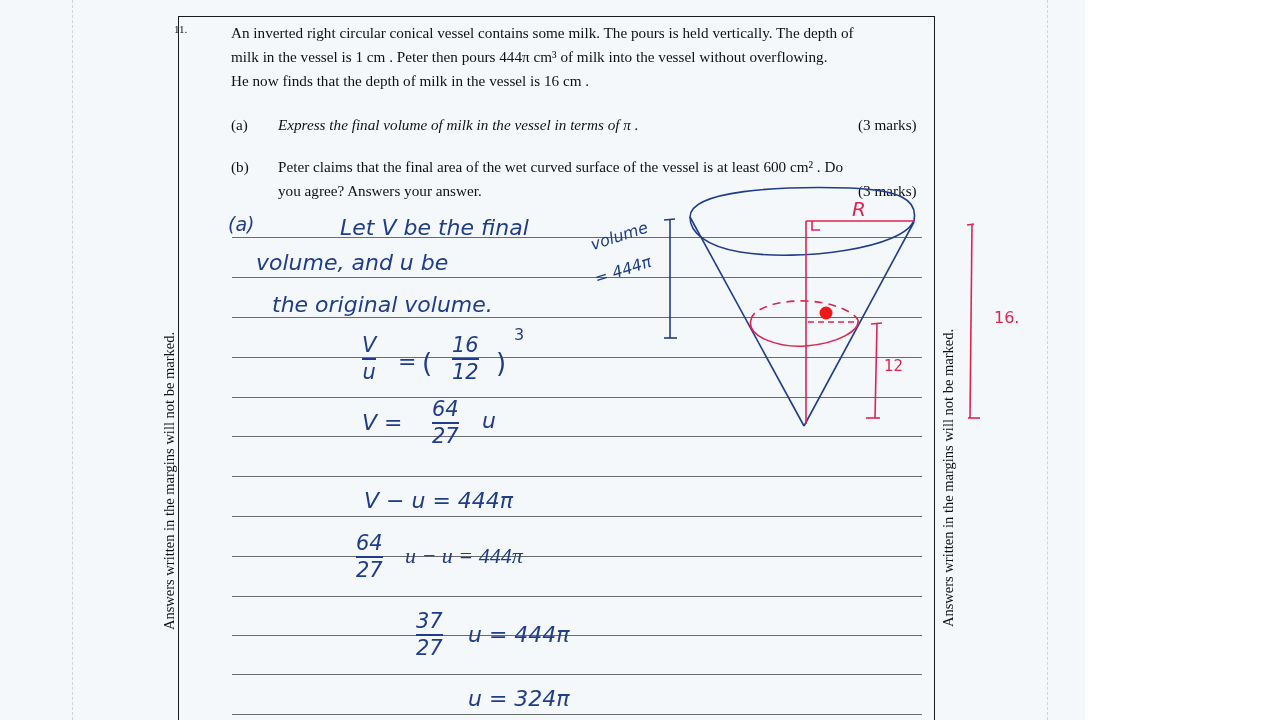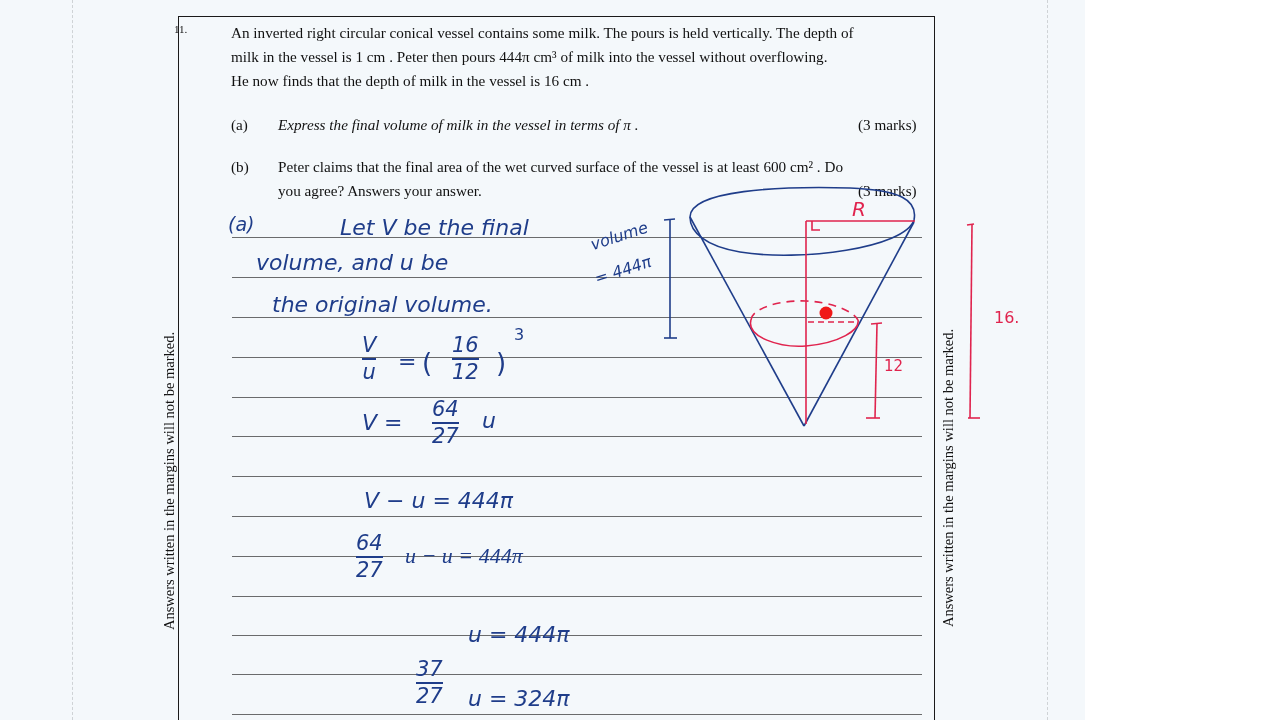--- a/index.html
+++ b/index.html
@@ -97,21 +97,21 @@
 
 <div class="hw" style="left:364px;top:488px;">V − u = 444π</div>
 
 <div class="frac" style="left:356px;top:532px;">
   <span>64</span>
   <span class="bar"></span>
   <span>27</span>
 </div>
 <div class="hw" style="left:405px;top:543px;font-family:Liberation Serif, serif;">u − u = 444π</div>
 
-<div class="frac" style="left:416px;top:610px;margin-top:48px;">
+<div class="frac" style="left:416px;top:610px;">
   <span>37</span>
   <span class="bar"></span>
   <span>27</span>
 </div>
 <div class="hw" style="left:468px;top:622px;">u = 444π</div>
 
 <div class="hw" style="left:468px;top:686px;">u = 324π</div>
 
 <svg class="overlay" width="1280" height="720">
 

